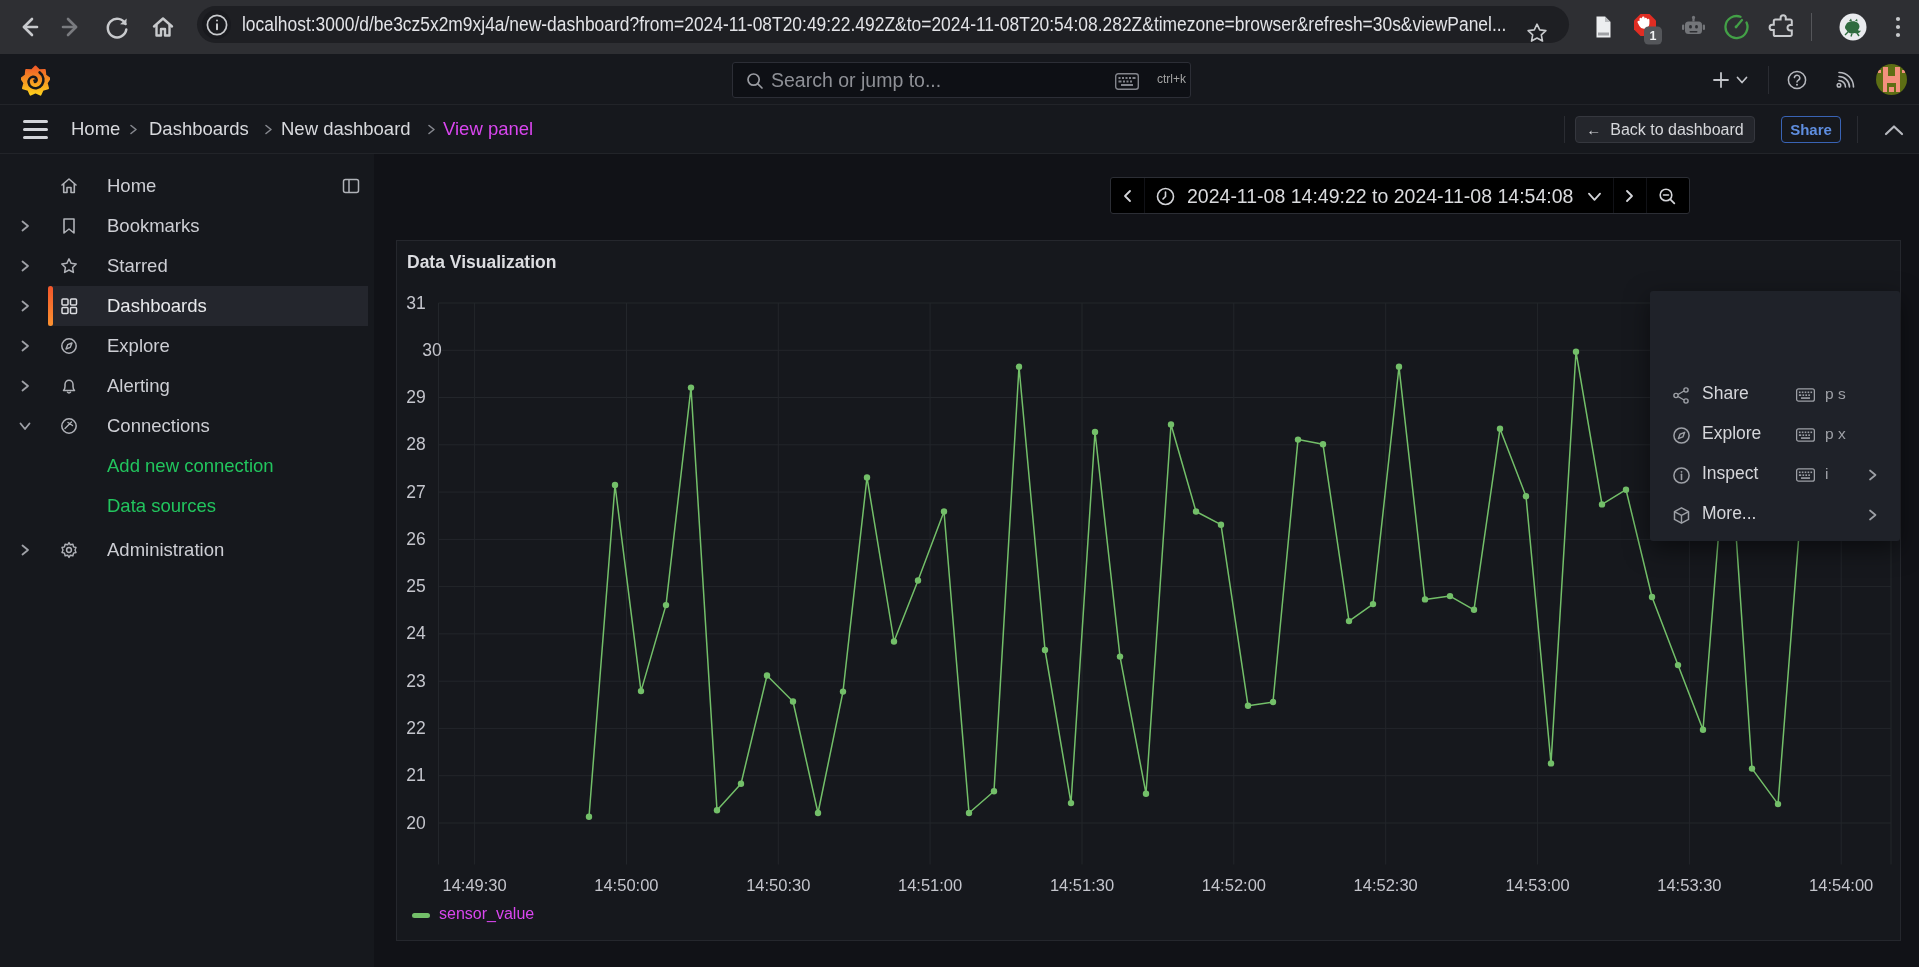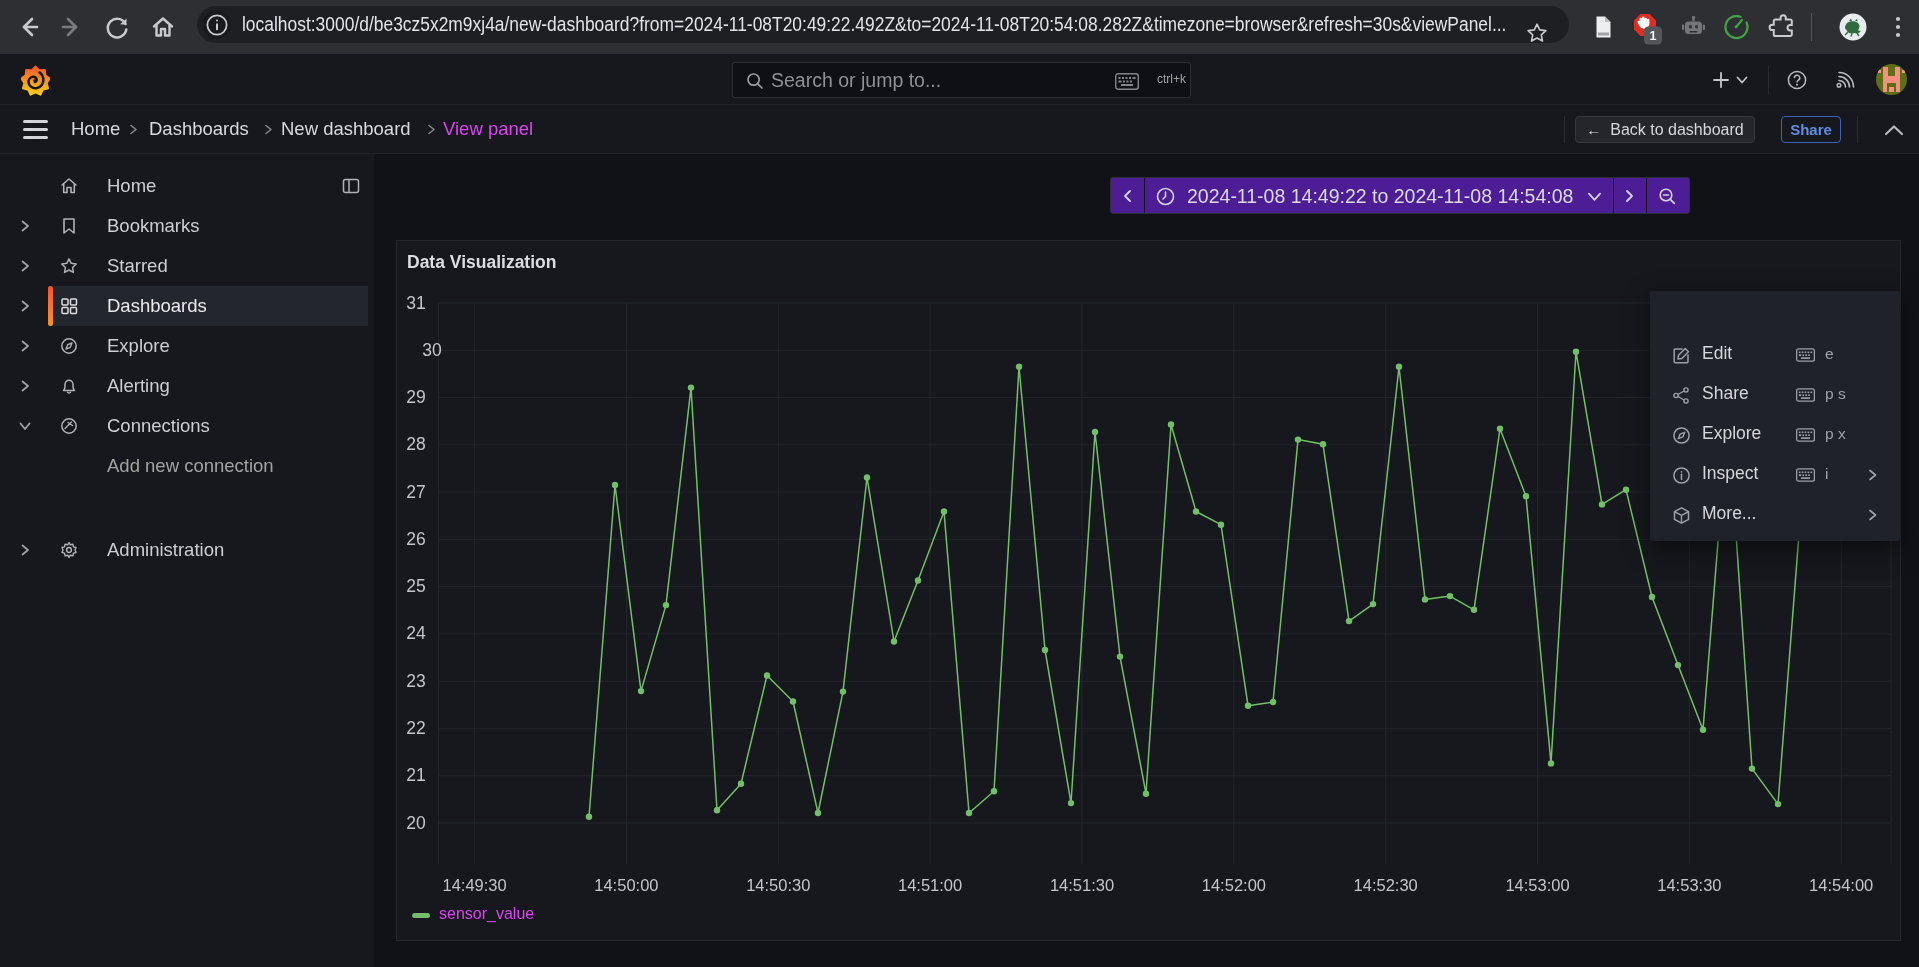--- a/index.html
+++ b/index.html
@@ -20,27 +20,27 @@
 #crumb { position:absolute; left:0; top:105px; width:1919px; height:49px; background:#16181d; border-bottom:1px solid #222429; }
 .crumbtxt { position:absolute; top:13px; font-size:18.5px; color:#d8d9dd; white-space:nowrap; }
 #btn-back { position:absolute; left:1575px; top:11px; width:180px; height:27px; background:#24262c; border:1px solid #35373e; border-radius:4px; color:#d6d7db; font-size:16px; line-height:25px; text-align:center; }
 #btn-share { position:absolute; left:1781px; top:11px; width:60px; height:27px; background:transparent; border:1px solid #3963b5; border-radius:4px; color:#5f8ee0; font-size:15px; font-weight:700; line-height:25px; text-align:center; }
 
 #sidebar { position:absolute; left:0; top:154px; width:374px; height:813px; background:#16181d; }
 .navrow { position:absolute; left:0; width:374px; height:40px; }
 .navrow .chev { position:absolute; left:18px; top:13px; width:14px; height:14px; }
 .navrow .nicon { position:absolute; left:60px; top:11px; width:18px; height:18px; }
 .navrow .nlabel { position:absolute; left:107px; top:9px; font-size:18.5px; color:#cdced4; }
-.navrow .sublabel { position:absolute; left:107px; top:9px; font-size:18.5px; color:#a3a3a3; }
+.navrow .sublabel { position:absolute; left:107px; top:9px; font-size:18.5px; color:#22c55e; }
 #dashrow-hl { position:absolute; left:48px; top:132px; width:320px; height:40px; background:#24262d; }
 #dashrow-bar { position:absolute; left:48px; top:132px; width:5px; height:40px; border-radius:3px; background:linear-gradient(#f2562b,#fc9230); }
 
 #content { position:absolute; left:374px; top:154px; width:1545px; height:813px; background:#111217; }
 
-.tbar { position:absolute; top:23px; height:37px; background:#4c1d95; border:1px solid #2c2e35; border-radius:3px; color:#d4d5d9; }
+.tbar { position:absolute; top:23px; height:37px; background:#000000; border:1px solid #2c2e35; border-radius:3px; color:#d4d5d9; }
 .tdiv { position:absolute; top:0; width:1px; height:35px; background:#111217; }
 
 #panel { position:absolute; left:22px; top:86px; width:1505px; height:701px; background:#16181d; border:1px solid #25272d; }
 #ptitle { position:absolute; left:10px; top:11px; font-size:17.5px; font-weight:700; color:#dcdde1; }
 .ylab { position:absolute; font-size:17.5px; color:#c4c5cc; text-align:center; width:30px; }
 .xlab { position:absolute; font-size:16.5px; color:#c4c5cc; text-align:center; width:80px; top:635px; }
 
 #ctxmenu { position:absolute; left:1650px; top:291px; width:250px; height:250px; background:#1f2229; border-radius:3px; box-shadow:0 8px 24px rgba(0,0,0,0.5); }
 .mrow { position:absolute; left:0; width:250px; height:40px; }
 .mrow .micon { position:absolute; left:22px; top:11px; width:19px; height:19px; }
@@ -289,20 +289,23 @@
         <path d="M2.5 4.5 L7 10 L11.5 4.5" stroke="#9fa1a7" stroke-width="1.8" fill="none" stroke-linecap="round" stroke-linejoin="round"></path>
       </svg>
   <svg class="nicon" viewBox="0 0 18 18">
         <circle cx="9" cy="9" r="7.2" stroke="#b0b2b8" stroke-width="1.5" fill="none"></circle>
         <path d="M5 11.5 L11.5 5 M8 5.5 L12.5 8.5" stroke="#b0b2b8" stroke-width="1.4" fill="none" stroke-linecap="round"></path>
       </svg>
   <div class="nlabel">Connections</div>
  </div>
  <div class="navrow" style="top:292px">
       <div class="sublabel">Add new connection</div>
+    </div>
+ <div class="navrow" style="top:332px">
+      <div class="sublabel">Data sources</div>
     </div>
  <div class="navrow" style="top:376px">
   <svg class="chev" viewBox="0 0 14 14">
         <path d="M4.5 2.5 L10 7 L4.5 11.5" stroke="#9fa1a7" stroke-width="1.8" fill="none" stroke-linecap="round" stroke-linejoin="round"></path>
       </svg>
   <svg class="nicon" viewBox="0 0 18 18">
         <circle cx="9" cy="9" r="2.4" stroke="#b0b2b8" stroke-width="1.5" fill="none"></circle>
         <path d="M9 1.5 L10.3 3.8 L12.9 3.2 L13.5 5.8 L16 6.5 L15 9 L16 11.5 L13.5 12.2 L12.9 14.8 L10.3 14.2 L9 16.5 L7.7 14.2 L5.1 14.8 L4.5 12.2 L2 11.5 L3 9 L2 6.5 L4.5 5.8 L5.1 3.2 L7.7 3.8 Z" stroke="#b0b2b8" stroke-width="1.4" fill="none" stroke-linejoin="round"></path>
       </svg>
   <div class="nlabel">Administration</div>
@@ -434,41 +437,20 @@
 <div class="xlab" style="left:796.9px">14:52:00</div>
 <div class="xlab" style="left:948.7px">14:52:30</div>
 <div class="xlab" style="left:1100.5px">14:53:00</div>
 <div class="xlab" style="left:1252.4px">14:53:30</div>
 <div class="xlab" style="left:1404.2px">14:54:00</div>
  <div class="abs" style="left:15px;top:672px;width:18px;height:5px;border-radius:2.5px;background:#73bf69"></div>
  <div class="abs" style="left:42px;top:664px;font-size:16px;color:#d946ef">sensor_value</div>
  </div>
 </div>
 <div id="ctxmenu">
- <div class="mrow" style="top:44px">
-  <svg class="micon" viewBox="0 0 19 19">
-        <path d="M16 9 V15.8 a1 1 0 0 1 -1 1 H3.2 a1 1 0 0 1 -1 -1 V4 a1 1 0 0 1 1 -1 H10" stroke="#9da0a6" stroke-width="1.5" fill="none" stroke-linecap="round"></path>
-        <path d="M13.2 2.5 L16.5 5.8 L9.8 12.5 L6 13 L6.5 9.2 Z" stroke="#9da0a6" stroke-width="1.5" fill="none" stroke-linejoin="round"></path>
-      </svg>
-  <div class="mlabel">Edit</div>
-  <svg class="kicon" viewBox="0 0 21 15">
-        <rect x="0.7" y="0.7" width="19.6" height="13.6" rx="2.2" stroke="#9da0a6" stroke-width="1.4" fill="none"></rect>
-        <rect x="3.2" y="3.6" width="1.8" height="1.8" fill="#9da0a6"></rect>
-        <rect x="6.4" y="3.6" width="1.8" height="1.8" fill="#9da0a6"></rect>
-        <rect x="9.6" y="3.6" width="1.8" height="1.8" fill="#9da0a6"></rect>
-        <rect x="12.8" y="3.6" width="1.8" height="1.8" fill="#9da0a6"></rect>
-        <rect x="16" y="3.6" width="1.8" height="1.8" fill="#9da0a6"></rect>
-        <rect x="3.2" y="6.8" width="2.6" height="1.8" fill="#9da0a6"></rect>
-        <rect x="7.2" y="6.8" width="1.8" height="1.8" fill="#9da0a6"></rect>
-        <rect x="10.4" y="6.8" width="1.8" height="1.8" fill="#9da0a6"></rect>
-        <rect x="13.6" y="6.8" width="1.8" height="1.8" fill="#9da0a6"></rect>
-        <rect x="5.5" y="10" width="10" height="1.8" fill="#9da0a6"></rect>
-      </svg>
-  <div class="klet">e</div>
- </div>
  <div class="mrow" style="top:84px">
   <svg class="micon" viewBox="0 0 19 19">
         <circle cx="4" cy="9.5" r="2.1" stroke="#9da0a6" stroke-width="1.4" fill="none"></circle>
         <circle cx="14" cy="4" r="2.1" stroke="#9da0a6" stroke-width="1.4" fill="none"></circle>
         <circle cx="14" cy="15" r="2.1" stroke="#9da0a6" stroke-width="1.4" fill="none"></circle>
         <path d="M6 8.5 L12 5 M6 10.5 L12 14" stroke="#9da0a6" stroke-width="1.4"></path>
       </svg>
   <div class="mlabel">Share</div>
   <svg class="kicon" viewBox="0 0 21 15">
         <rect x="0.7" y="0.7" width="19.6" height="13.6" rx="2.2" stroke="#9da0a6" stroke-width="1.4" fill="none"></rect>

